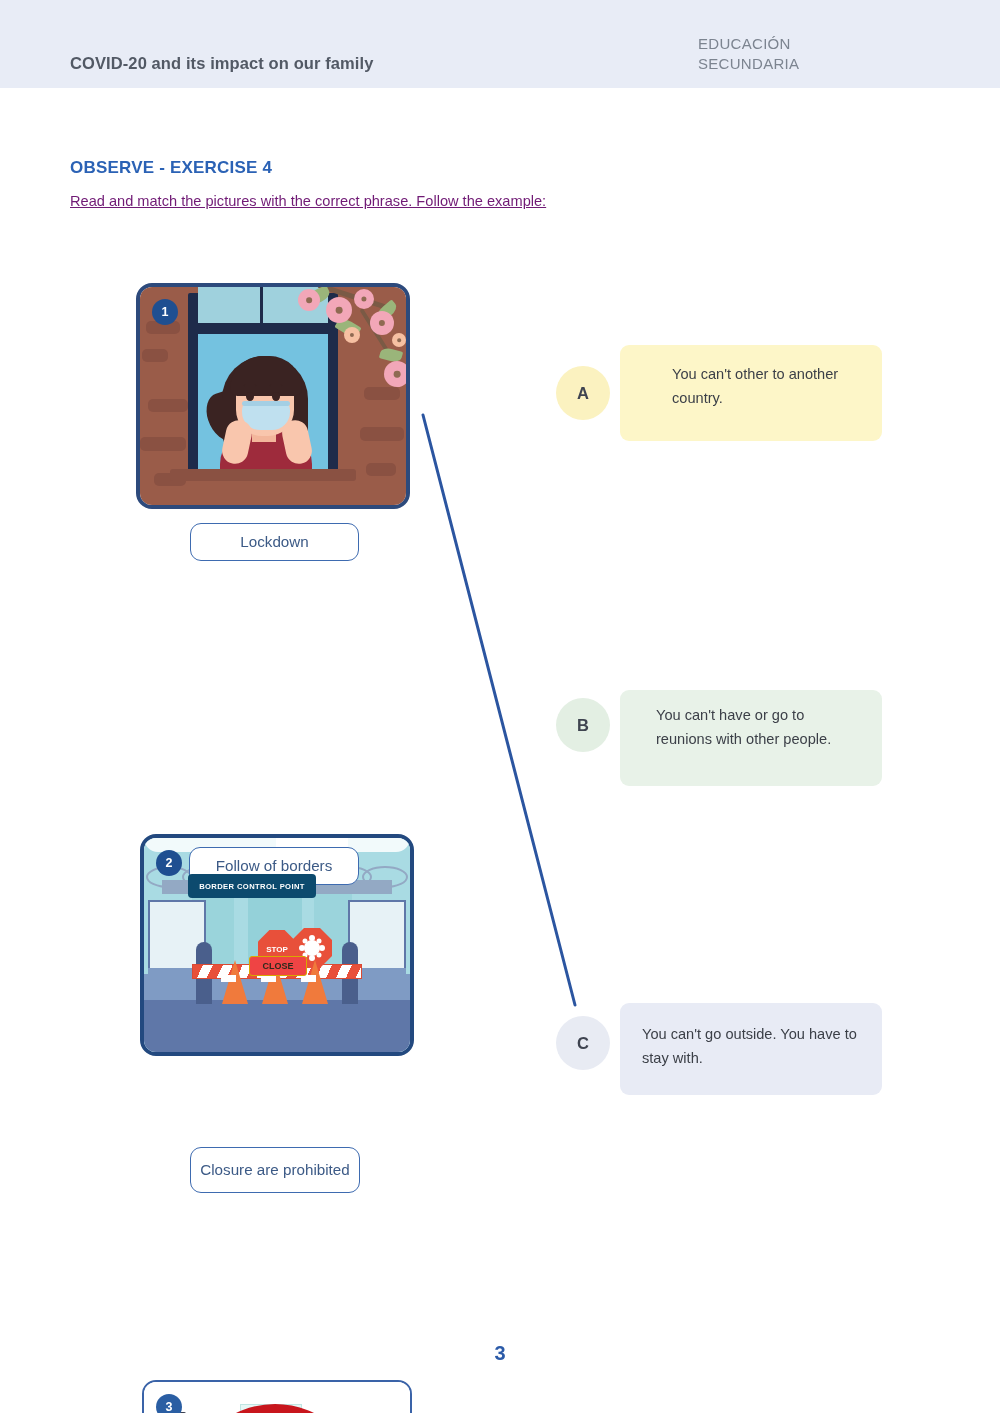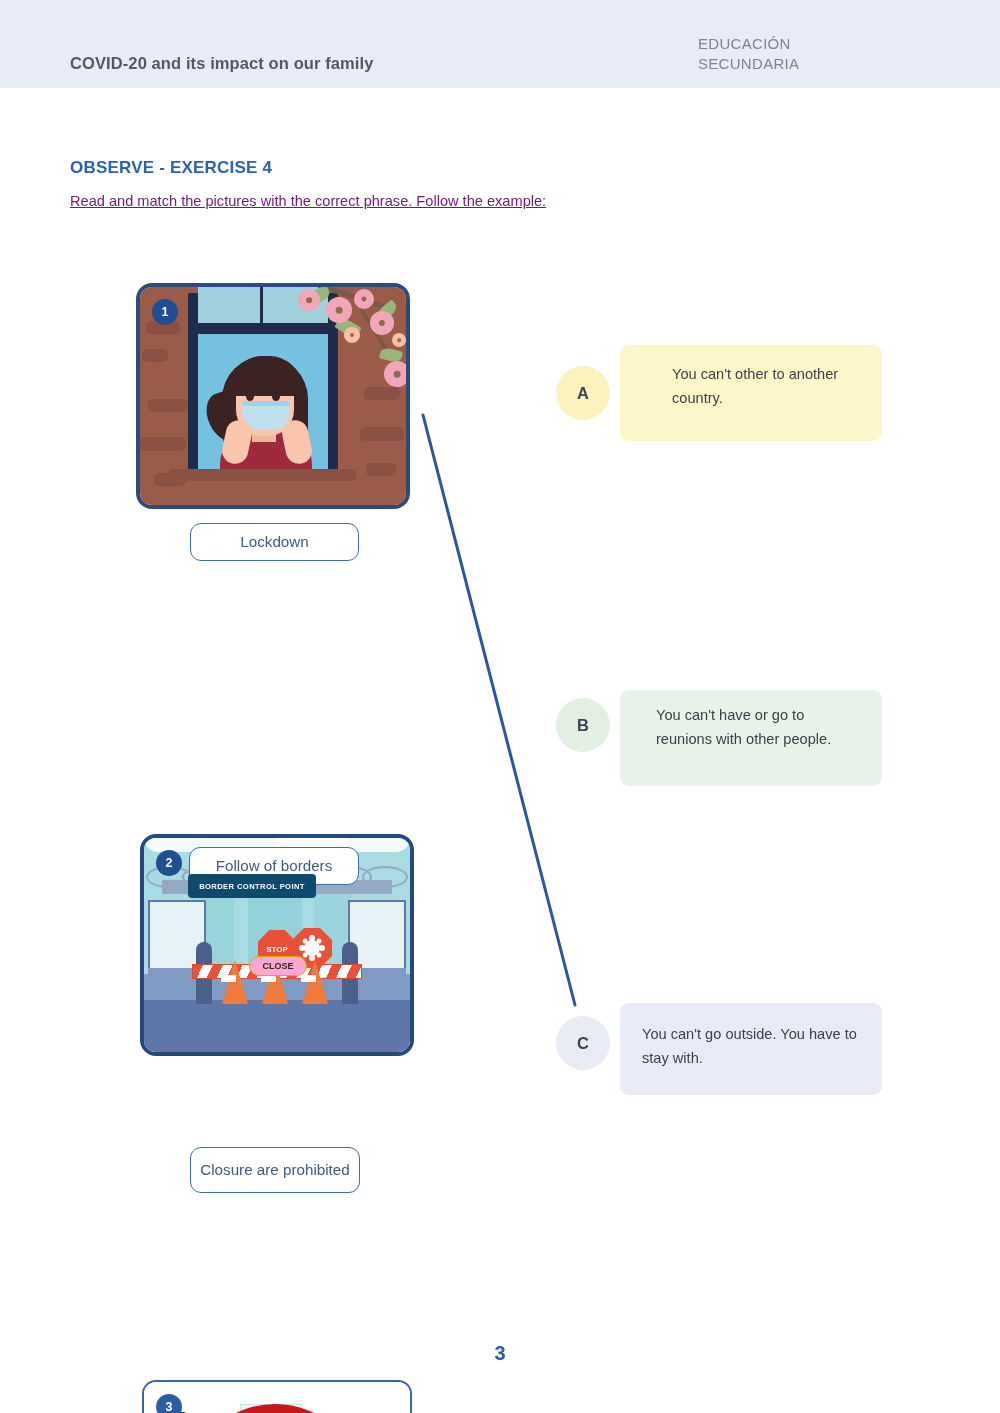--- a/index.html
+++ b/index.html
@@ -375,23 +375,23 @@
     box-shadow:
       0 -10px 0 -5px #fff, 0 10px 0 -5px #fff,
       -10px 0 0 -5px #fff, 10px 0 0 -5px #fff,
       -7px -7px 0 -5.5px #fff, 7px 7px 0 -5.5px #fff,
       -7px 7px 0 -5.5px #fff, 7px -7px 0 -5.5px #fff;
   }
   .c2-close {
     position: absolute;
     left: 105px; top: 118px;
     width: 58px; height: 20px;
-    background: #f9a8d4;
+    background: #ef4444;
     border: 1.5px solid #d9a800;
-    border-radius: 10px;
+    border-radius: 3px;
     color: #2e2a1c;
     font-size: 9px;
     font-weight: bold;
     display: flex;
     align-items: center;
     justify-content: center;
     z-index: 26;
   }
   .c2-cone {
     position: absolute;

